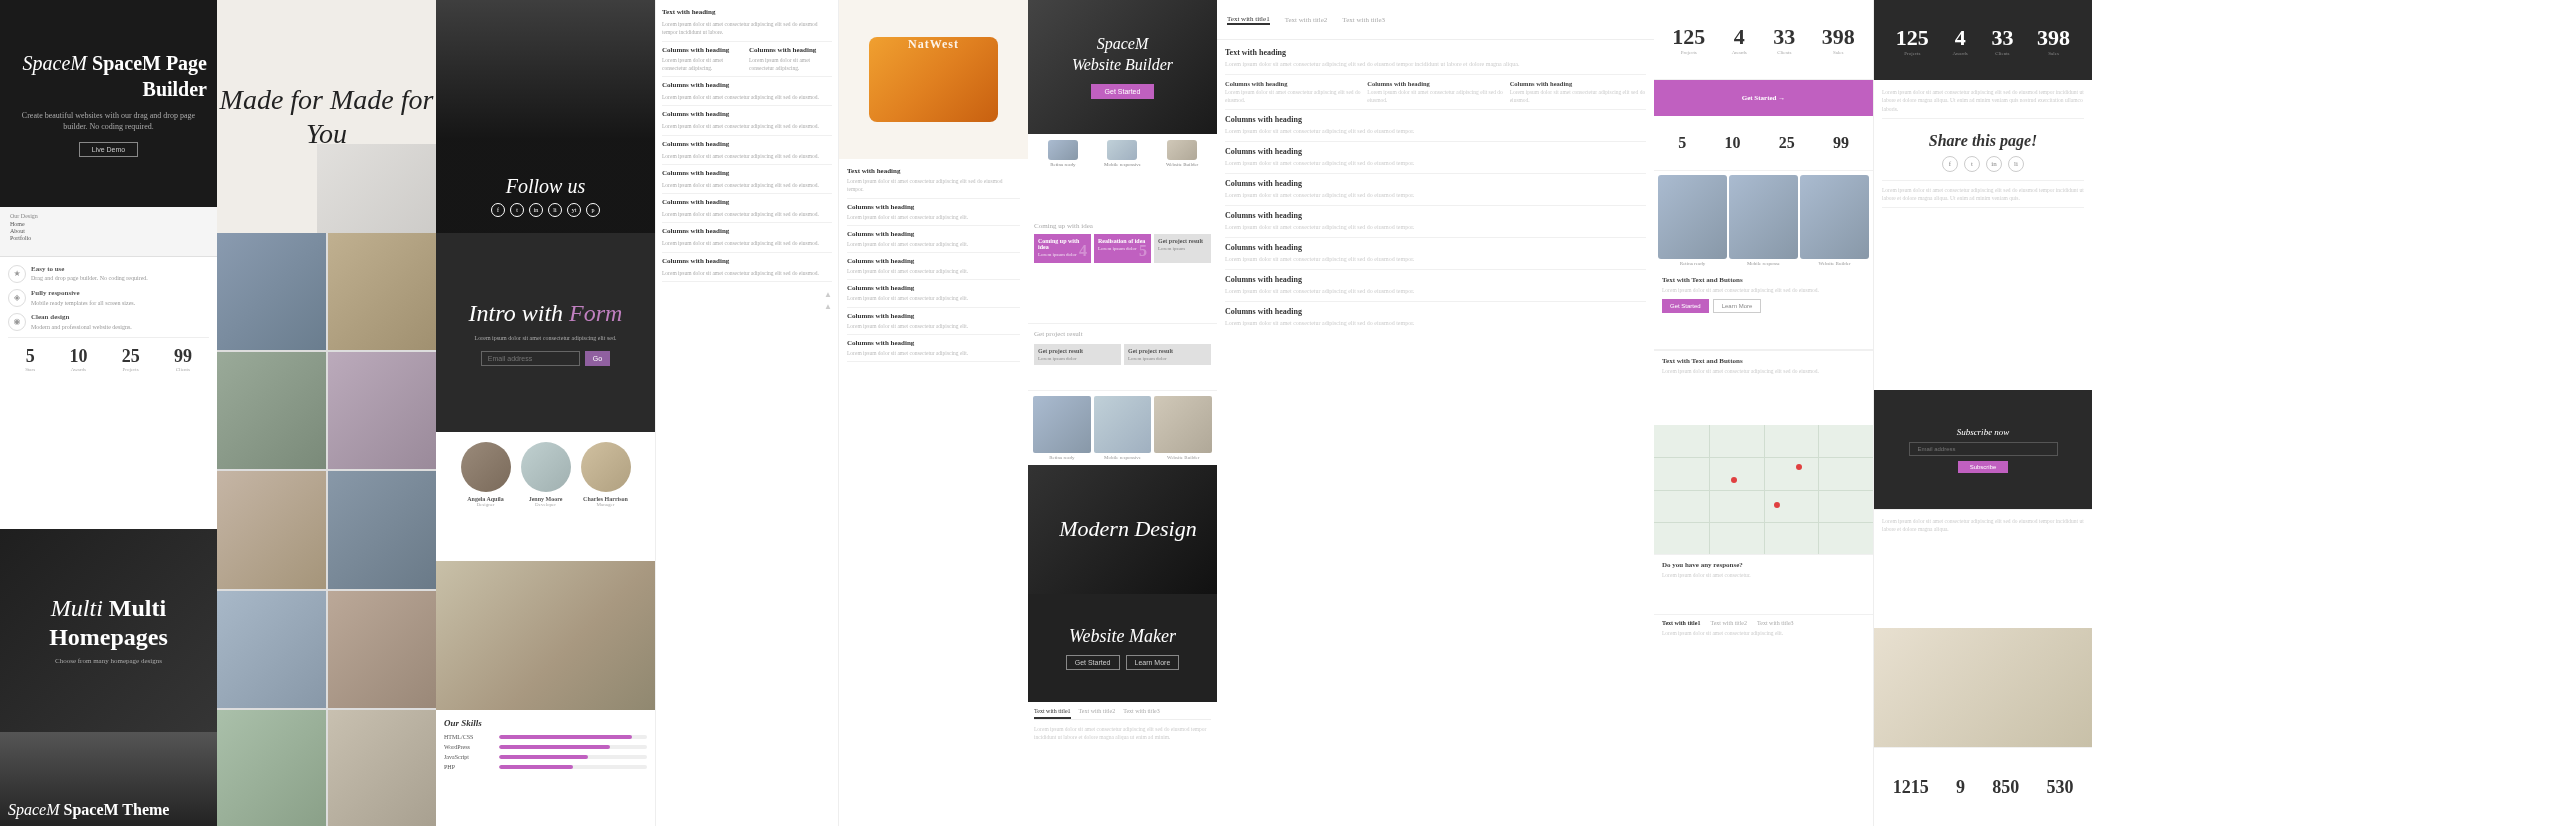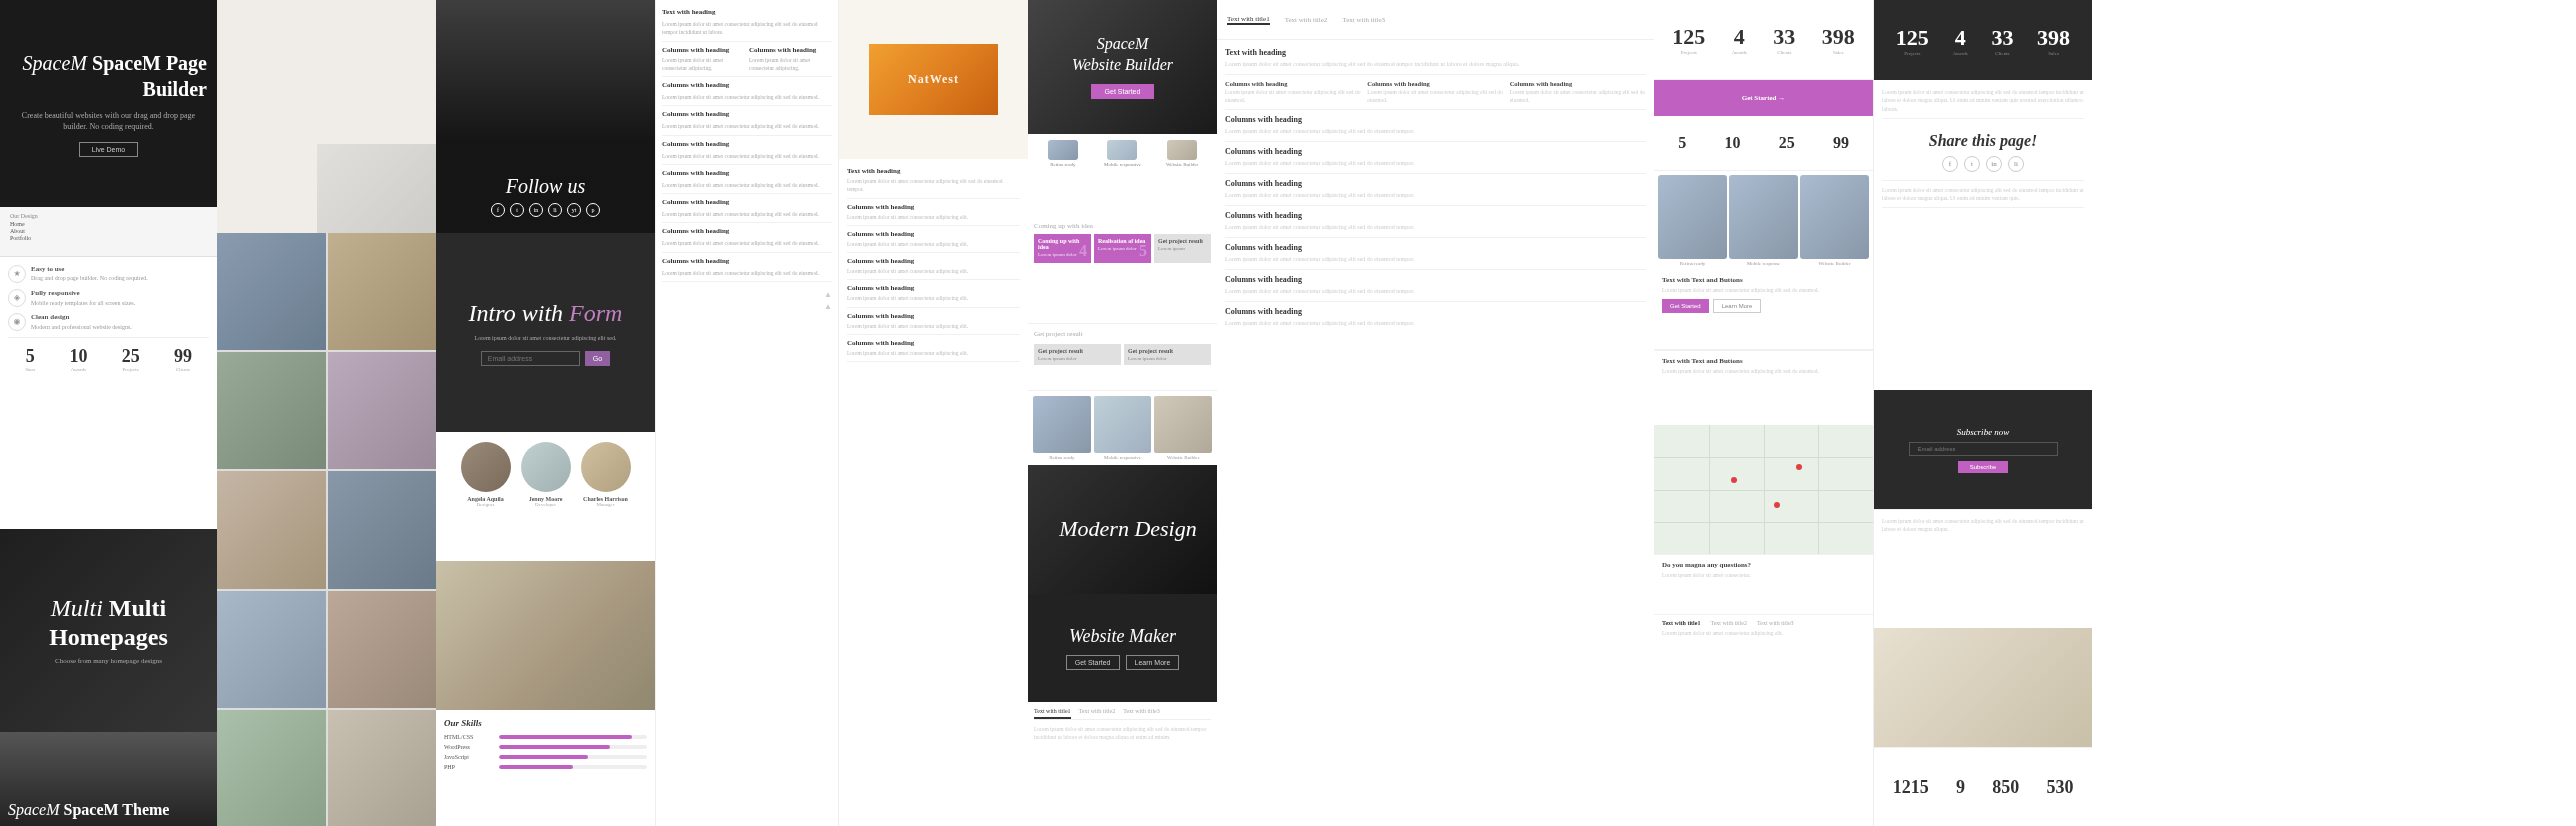--- a/index.html
+++ b/index.html
@@ -1211,20 +1211,24 @@
     <div class="col1-spacem-theme-text">
       <div class="st">
         <em>SpaceM</em> <span>SpaceM Theme</span>
       </div>
     </div>
   </div>
 </div>
 
 <div class="col col2">
   <div class="col2-made-for-you">
+    <div class="mfy-text">
+      Made for 
+      <span style="font-style:italic">Made for <em>You</em></span>
+    </div>
     <div class="desk-img"></div>
   </div>
   <div class="col2-photo-grid">
     <div class="photo-cell"></div>
     <div class="photo-cell"></div>
     <div class="photo-cell"></div>
     <div class="photo-cell"></div>
     <div class="photo-cell"></div>
     <div class="photo-cell"></div>
     <div class="photo-cell"></div>
@@ -1384,21 +1388,21 @@
     <div class="scroll-arrow">▲</div>
     <div class="scroll-arrow">▲</div>
   </div>
 </div>
 
 <div class="col" style="width:378px;height:827px;display:flex;flex-direction:row">
 
   <div style="width:189px;height:827px;display:flex;flex-direction:column">
     <div class="col5-card-top">
       <div class="col5-card-top natwest-card" style="width:100%;height:100%;background:transparent;border-radius:0">
-        <div style="width:139px;height:71px;background:linear-gradient(135deg,#f0a030,#e08020,#c86010);border-radius:0;display:flex;align-items:center;justify-content:center">
+        <div style="width:139px;height:85px;background:linear-gradient(135deg,#f0a030,#e08020,#c86010);border-radius:8px;display:flex;justify-content:center">
           <span class="natwest-logo">NatWest</span>
         </div>
       </div>
     </div>
     <div style="flex:1;background:#fff;padding:8px;display:flex;flex-direction:column;gap:4px;overflow:hidden">
       <div style="border-bottom:1px solid #f0f0f0;padding-bottom:4px">
         <div style="font-size:7px;font-weight:bold;color:#333;margin-bottom:2px">Text with heading</div>
         <div style="font-size:5.5px;color:#bbb;line-height:1.5">Lorem ipsum dolor sit amet consectetur adipiscing elit sed do eiusmod tempor.</div>
       </div>
       <div style="border-bottom:1px solid #f0f0f0;padding-bottom:4px">
@@ -1664,21 +1668,21 @@
       <div class="map-grid-line-v" style="left:25%"></div>
       <div class="map-grid-line-v" style="left:50%"></div>
       <div class="map-grid-line-v" style="left:75%"></div>
       <div class="map-pin" style="top:40%;left:35%"></div>
       <div class="map-pin" style="top:60%;left:55%"></div>
       <div class="map-pin" style="top:30%;left:65%"></div>
     </div>
   </div>
 
   <div class="col7-questions">
-    <div class="col7-questions-heading">Do you magna any questions?</div>
+    <div class="col7-questions-heading">Do you have any response?</div>
     <div class="col7-questions-text">Lorem ipsum dolor sit amet consectetur.</div>
   </div>
 
 
   <div class="col7-tabs-bottom">
     <div class="col7-tabs-bottom-row">
       <div class="col7-tab active">Text with title1</div>
       <div class="col7-tab">Text with title2</div>
       <div class="col7-tab">Text with title3</div>
     </div>

